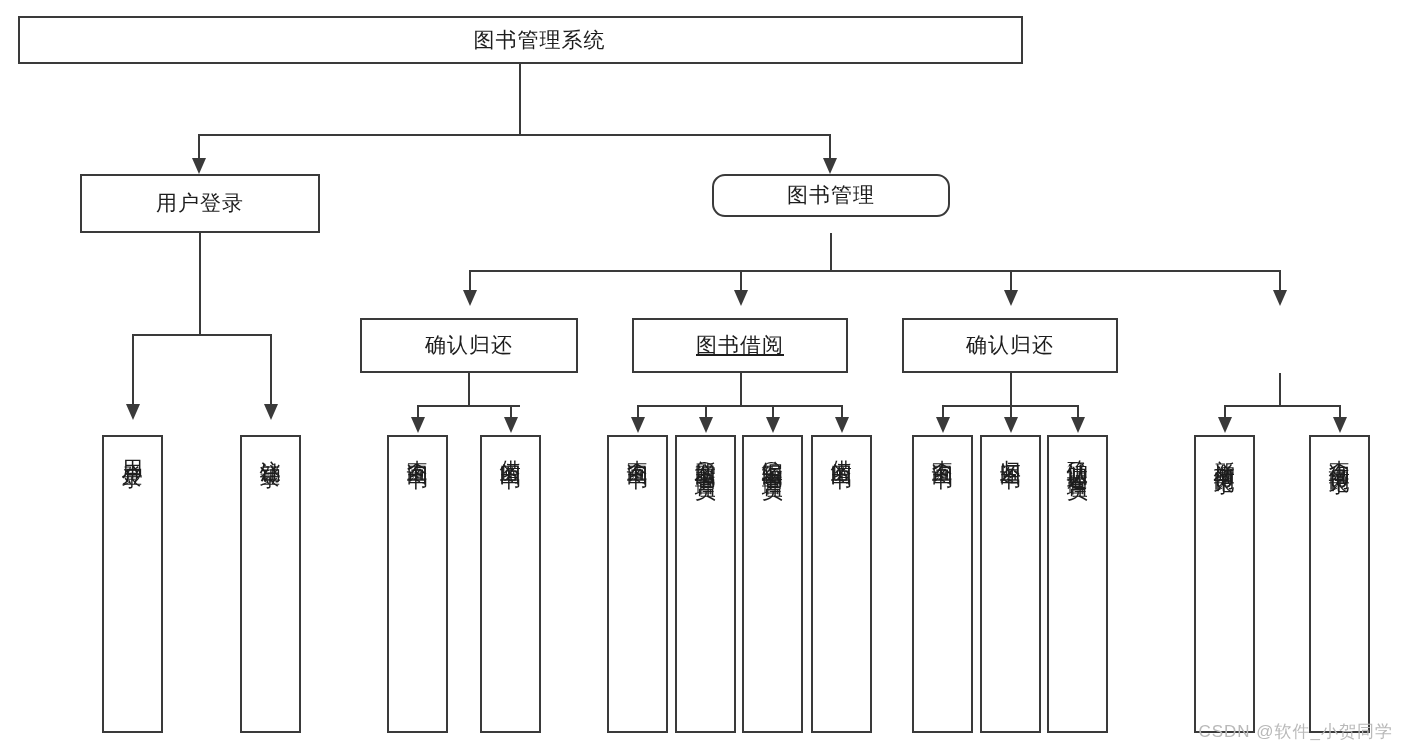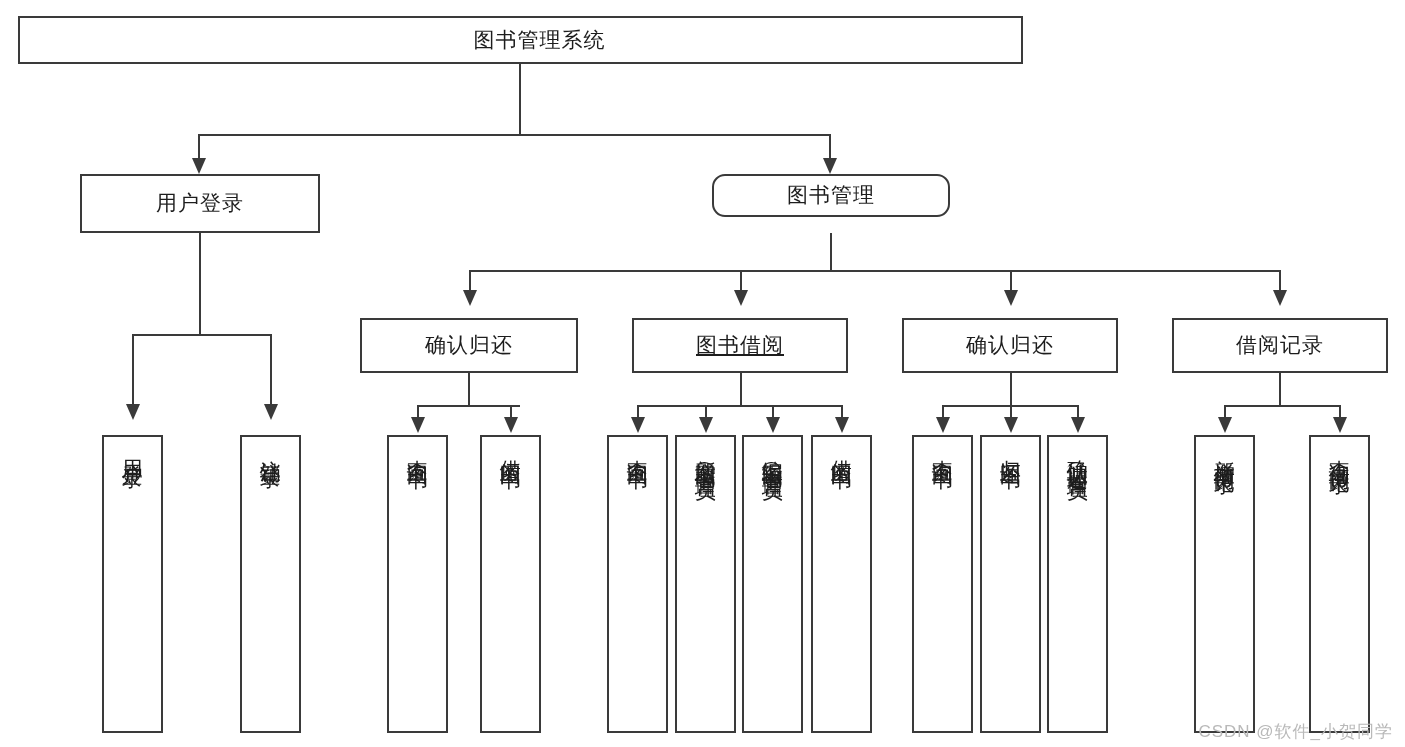--- a/index.html
+++ b/index.html
@@ -117,23 +117,20 @@
 
   <div class="node lvl2" style="left:360px;top:318px;width:218px;height:55px;">
     <span class="label">确认归还</span>
   </div>
   <div class="node lvl2" style="left:632px;top:318px;width:216px;height:55px;text-decoration:underline;">
     <span class="label">图书借阅</span>
   </div>
   <div class="node lvl2" style="left:902px;top:318px;width:216px;height:55px;">
     <span class="label">确认归还</span>
   </div>
-  <div class="node lvl2" style="left:1172px;top:318px;width:216px;height:55px;">
-    <span class="label">借阅记录</span>
-  </div>
 
   <div class="ln v" style="left:468px;top:373px;height:34px;"></div>
   <div class="ln h" style="left:417px;top:405px;width:103px;"></div>
   <div class="ln v" style="left:417px;top:405px;height:14px;"></div>
   <div class="arrow" style="left:411px;top:417px;"></div>
   <div class="ln v" style="left:510px;top:405px;height:14px;"></div>
   <div class="arrow" style="left:504px;top:417px;"></div>
 
   <div class="ln v" style="left:740px;top:373px;height:34px;"></div>
   <div class="ln h" style="left:637px;top:405px;width:205px;"></div>

